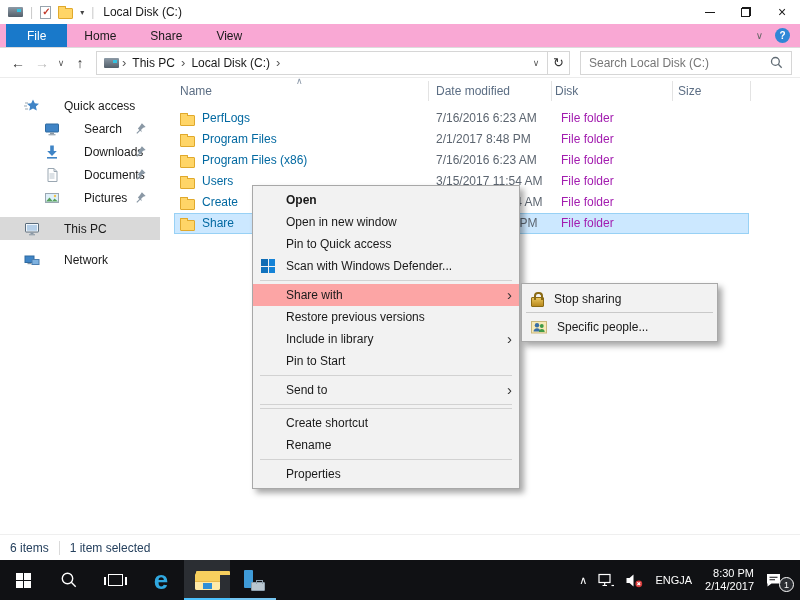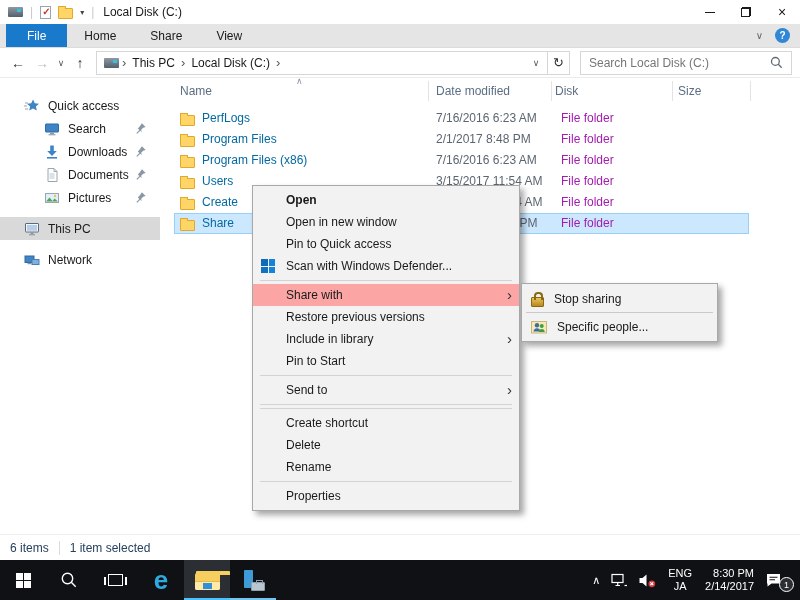--- a/index.html
+++ b/index.html
@@ -20,21 +20,21 @@
   .win-title{margin-left:2px}
   .win-controls{margin-left:auto;display:flex;height:100%}
   .win-btn{width:36px;height:100%;display:flex;align-items:center;justify-content:center;color:#1a1a1a}
   .min-glyph{width:10px;height:1px;background:#1a1a1a}
   .restore-glyph{position:relative;width:10px;height:10px}
   .restore-glyph::before{content:"";position:absolute;top:0;right:0;width:7px;height:7px;border:1px solid #1a1a1a}
   .restore-glyph::after{content:"";position:absolute;bottom:0;left:0;width:7px;height:7px;border:1px solid #1a1a1a;background:#fff}
   .close-glyph{font-size:14px;line-height:1}
 
   
-  .tabs{height:24px;display:flex;align-items:stretch;background:#e5e5e5;border-bottom:1px solid #dcdcdc}
+  .tabs{height:24px;display:flex;align-items:stretch;background:#f9a8d4;border-bottom:1px solid #dcdcdc}
   .tab{padding:0 17px;display:flex;align-items:center}
   .tab.file{background:#1979ca;color:#fff;padding:0 21px;margin-left:6px}
   .ribbon-right{margin-left:auto;display:flex;align-items:center;gap:12px;padding-right:10px}
   .rib-chev{color:#666;font-size:10px}
   .help-ic{width:15px;height:15px;border-radius:50%;background:#2f87d6;color:#fff;font-size:10px;font-weight:bold;display:flex;align-items:center;justify-content:center}
 
   
   .addrbar{height:30px;display:flex;align-items:center;padding:0 8px 0 6px;border-bottom:1px solid #ececec;background:#fff}
   .nav-btn{width:24px;text-align:center;color:#333;font-size:14px;flex:none}
   .nav-btn.fwd{color:#bcbcbc}
@@ -45,21 +45,21 @@
   .crumb-sep{color:#555;font-size:13px}
   .addr-dd{width:22px;display:flex;align-items:center;justify-content:center;color:#555;font-size:9px}
   .addr-refresh{width:22px;display:flex;align-items:center;justify-content:center;border-left:1px solid #d6d6d6;color:#333;font-size:13px}
   .search-box{width:212px;height:24px;border:1px solid #d6d6d6;display:flex;align-items:center;padding:0 8px;margin-left:10px;background:#fff}
   .search-box input{flex:1;border:none;outline:none;font-family:"Liberation Sans",sans-serif;font-size:12px;color:#333;background:transparent;min-width:0}
   .search-box input::placeholder{color:#767676}
 
   
   .main{display:flex;height:456px}
   .sidebar{width:160px;flex:none;padding-top:16px}
-  .side-item{height:23px;display:flex;align-items:center;gap:8px;padding-left:24px;position:relative}
+  .side-item{height:23px;display:flex;align-items:center;gap:24px;padding-left:24px;position:relative}
   .side-item.child{padding-left:44px}
   .side-item.selected{background:#d9d9d9}
   .side-item .pin{position:absolute;right:12px;top:4px}
   .side-item svg{flex:none}
   .gap8{height:8px}
 
   .content{flex:1;position:relative}
   .cols{height:26px;position:relative;color:#5c6e84}
   .col-label{position:absolute;top:6px}
   .col-div{position:absolute;top:3px;height:20px;width:1px;background:#e3e3e3}
@@ -122,21 +122,21 @@
   .expfolder .tab{position:absolute;top:0;left:1px;width:9px;height:4px;background:#f7cf5e;border-radius:1px 1px 0 0}
   .expfolder .front{position:absolute;left:0;right:0;bottom:0;height:9px;background:#ffeaa9;border-top:1px solid #e8b84b;border-radius:0 0 2px 2px}
   .expfolder .blue{position:absolute;left:8px;bottom:1px;width:9px;height:6px;background:#2f8fd8}
   .mgmt{position:relative;width:23px;height:21px}
   .mgmt .tower{position:absolute;left:2px;top:0;width:9px;height:18px;background:#3f9bd8;border-radius:1px}
   .mgmt .case{position:absolute;right:0;bottom:0;width:14px;height:9px;background:#b9c6cf;border:1px solid #8fa0ad;border-radius:1px}
   .mgmt .case::before{content:"";position:absolute;top:-3px;left:4px;width:5px;height:3px;border:1px solid #8fa0ad;border-bottom:none}
   .tray{margin-left:auto;display:flex;align-items:center;padding-right:6px}
   .tray-item{padding:0 5px;display:flex;align-items:center;justify-content:center}
   .tray-chev{font-size:11px;color:#fff}
-  .lang{display:flex;flex-direction:column;align-items:center;font-size:11px;line-height:13px;padding:0 6px}
+  .lang{display:flex;align-items:center;font-size:11px;line-height:13px;padding:0 6px}
   .clock{display:flex;flex-direction:column;align-items:flex-end;font-size:11px;line-height:13px;padding:0 7px}
   .notif{position:relative;padding:0 12px 0 4px}
   .badge{position:absolute;right:0;bottom:-4px;width:15px;height:15px;border-radius:50%;background:#2b2e33;border:1px solid #fff;color:#fff;font-size:9px;display:flex;align-items:center;justify-content:center}
 </style>
 </head>
 <body>
 
 <div class="screen">
 
   <div class="titlebar">
@@ -384,21 +384,20 @@
     </div>
     <div class="mi"><span class="lbl">Pin to Start</span></div>
     <div class="msep"></div>
     <div class="mi">
       <span class="lbl">Send to</span>
       <span class="arrow">›</span>
     </div>
     <div class="msep"></div>
     <div class="msep"></div>
     <div class="mi"><span class="lbl">Create shortcut</span></div>
-    <div class="mi"><span class="lbl">Delete</span></div>
     <div class="mi"><span class="lbl">Rename</span></div>
     <div class="msep"></div>
     <div class="mi"><span class="lbl">Properties</span></div>
   </div>
 
   <div class="sub">
     <div class="si">
       <span class="lock"></span>
       <span>Stop sharing</span>
     </div>

